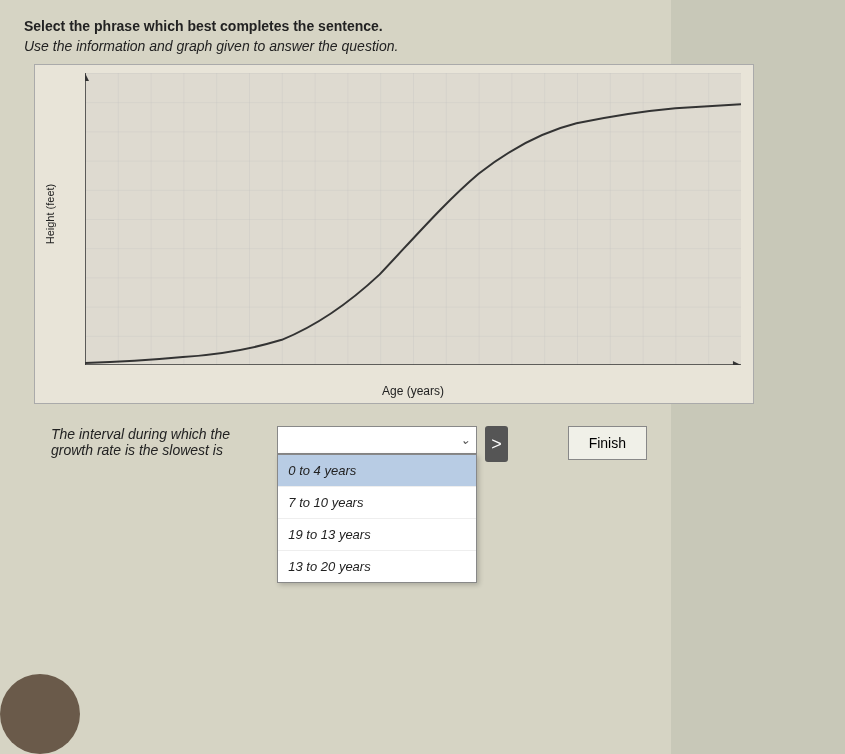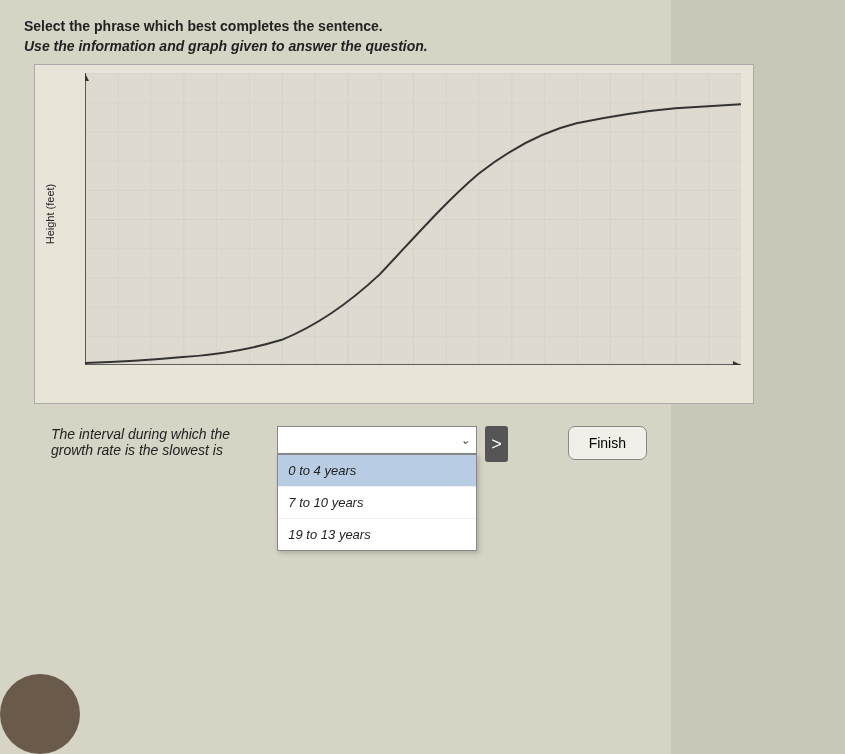--- a/index.html
+++ b/index.html
@@ -16,21 +16,20 @@
       width: 671px;
       height: 754px;
       padding: 18px 24px 10px 24px;
       position: relative;
     }
     .instruction-line {
       font-size: 14px;
       color: #222;
       margin-bottom: 4px;
       font-style: italic;
-      font-weight: bold;
     }
     .instruction-line.bold-line {
       font-weight: bold;
       font-style: normal;
     }
     .graph-container {
       margin-top: 10px;
       background: #e8e4d8;
       border: 1px solid #aaa;
       width: 720px;
@@ -109,21 +108,21 @@
       cursor: pointer;
       display: flex; align-items: center; justify-content: center;
       border-radius: 3px;
     }
     .finish-btn {
       background: #f0f0e8;
       border: 1px solid #888;
       padding: 8px 20px;
       font-size: 14px;
       cursor: pointer;
-      border-radius: 7px;
+      border-radius: 0;
     }
     .profile-circle {
       position: absolute;
       bottom: 0;
       left: 0;
       width: 80px;
       height: 80px;
       background: #6a5a4a;
       border-radius: 50%;
       overflow: hidden;
@@ -207,35 +206,39 @@
           C 227,252 260,230 292,200
           C 325,165 357,128 390,100
           C 422,75 455,58 487,50
           C 520,43 552,38 585,35
           C 617,33 635,32 650,31
         " fill="none" stroke="#333" stroke-width="2"></path>
 
       </svg>
     </div>
 
+    <div style="position:absolute;bottom:4px;left:50px;right:12px;text-align:center;">
+      <span style="font-size:12px;color:#222;">Age (years)</span>
+    </div>
   </div>
 
   <div class="question-row" style="margin-top:22px;margin-left:27px;">
     <span style="font-size:14px;font-style:italic;">The interval during which the growth rate is the slowest is</span>
 
     <div class="dropdown-wrapper">
       <div class="dropdown-box">
         <span style="font-size:13px;color:#333;"></span>
         <span class="dropdown-chevron">⌄</span>
       </div>
 
       <div class="dropdown-menu">
         <div class="dropdown-item selected">0 to 4 years</div>
         <div class="dropdown-item">7 to 10 years</div>
         <div class="dropdown-item">19 to 13 years</div>
+        <div class="dropdown-item">13 to 20 years</div>
       </div>
     </div>
 
     <button class="nav-btn-right" style="margin-left:8px;margin-top:0;">&gt;</button>
 
     <button class="finish-btn" style="margin-left:60px;">Finish</button>
   </div>
 
   <div style="position:absolute;bottom:30px;left:24px;">
     <button class="nav-btn-left">&lt;</button>

